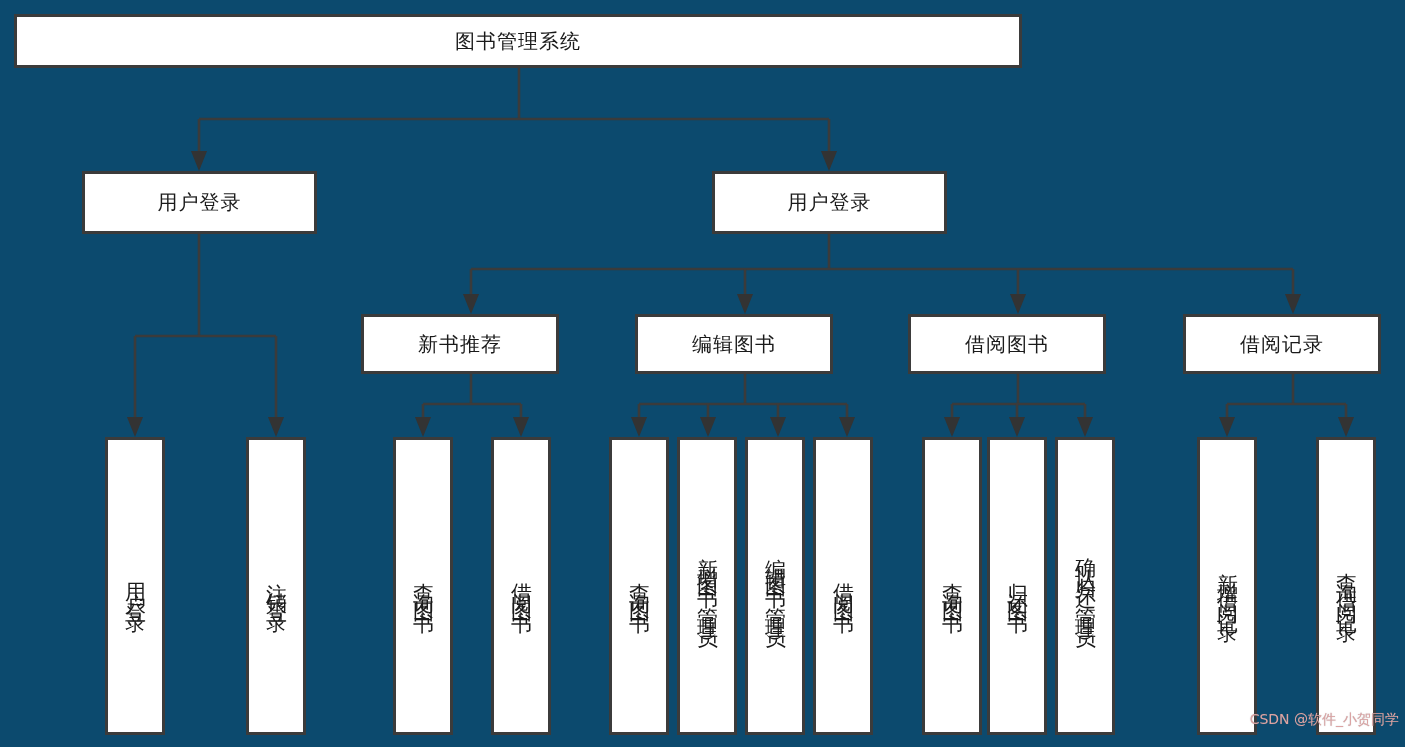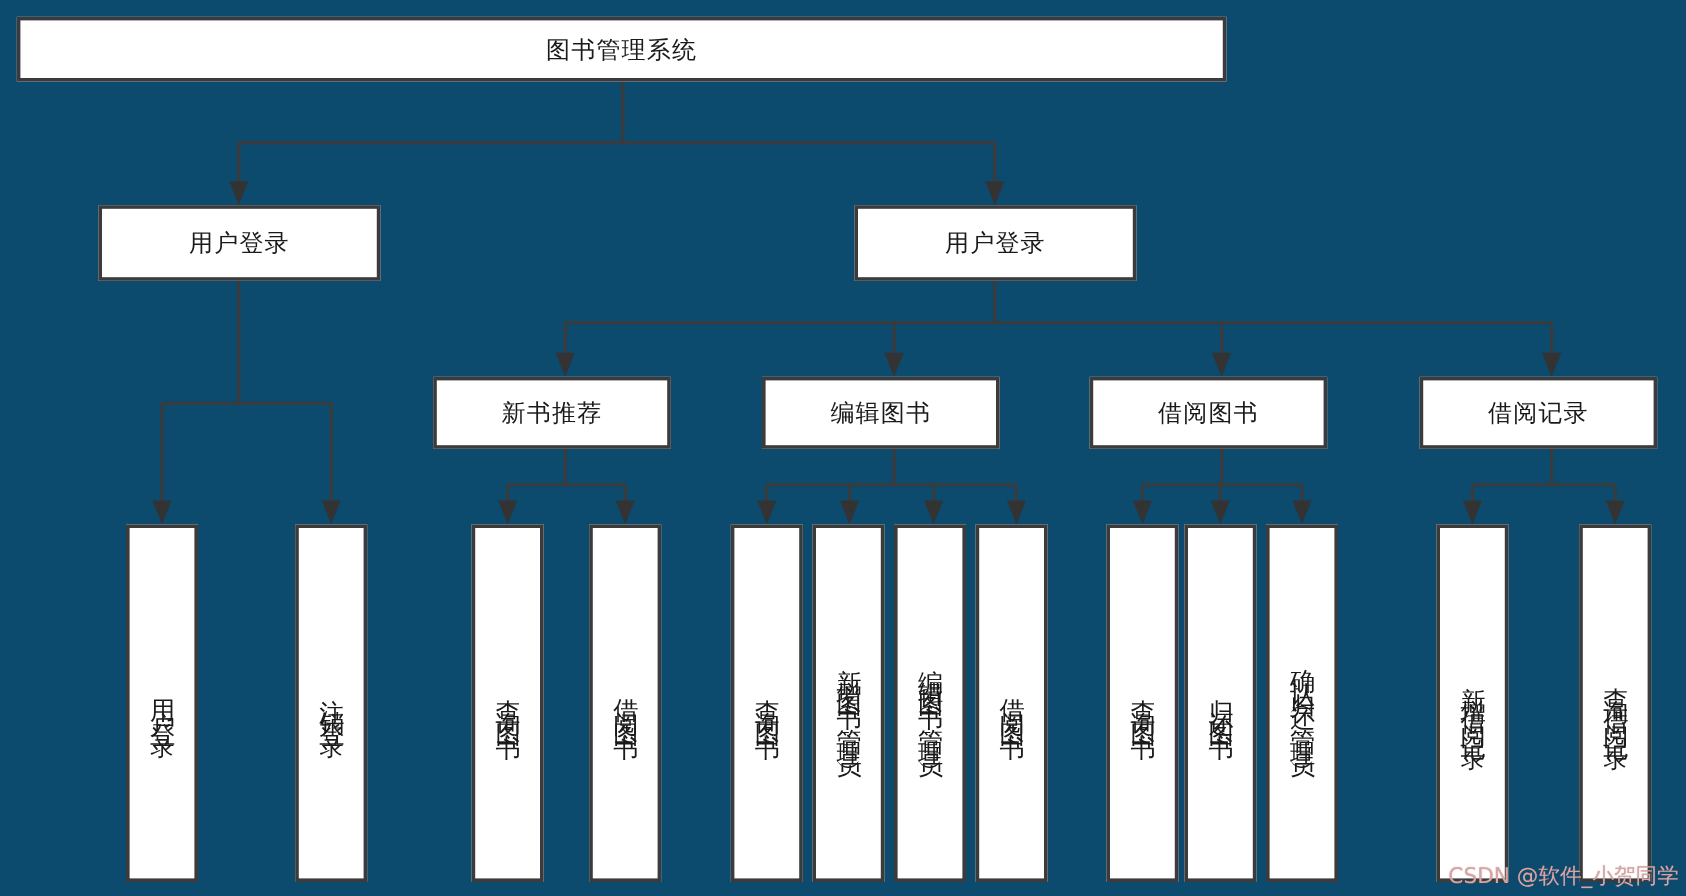--- a/index.html
+++ b/index.html
@@ -78,23 +78,23 @@
   .leaf-7  { left: 745px; }
   .leaf-8  { left: 813px; }
   .leaf-9  { left: 922px; }
   .leaf-10 { left: 987px; }
   .leaf-11 { left: 1055px; }
   .leaf-12 { left: 1197px; }
   .leaf-13 { left: 1316px; }
   .watermark {
     position: absolute;
     right: 6px;
-    bottom: 5px;
+    bottom: 18px;
     z-index: 2;
-    font-size: 18px;
+    font-size: 14px;
     color: #dda3a3;
     text-shadow: 0 0 1px rgba(120,120,120,0.55);
     white-space: nowrap;
   }
 </style>
 </head>
 <body>
 
 <div id="canvas">
 

